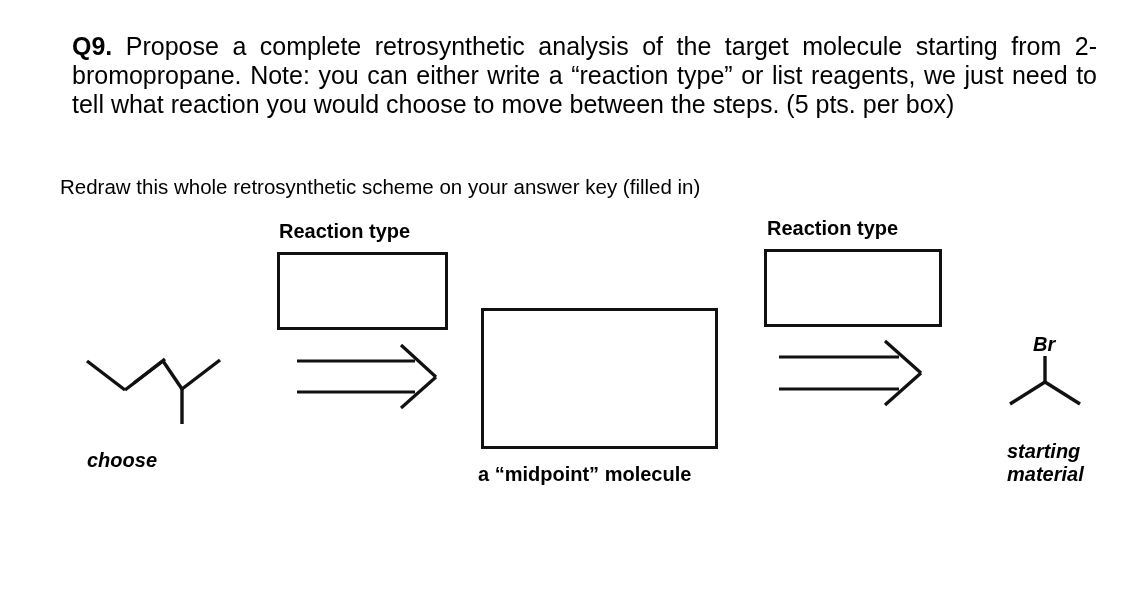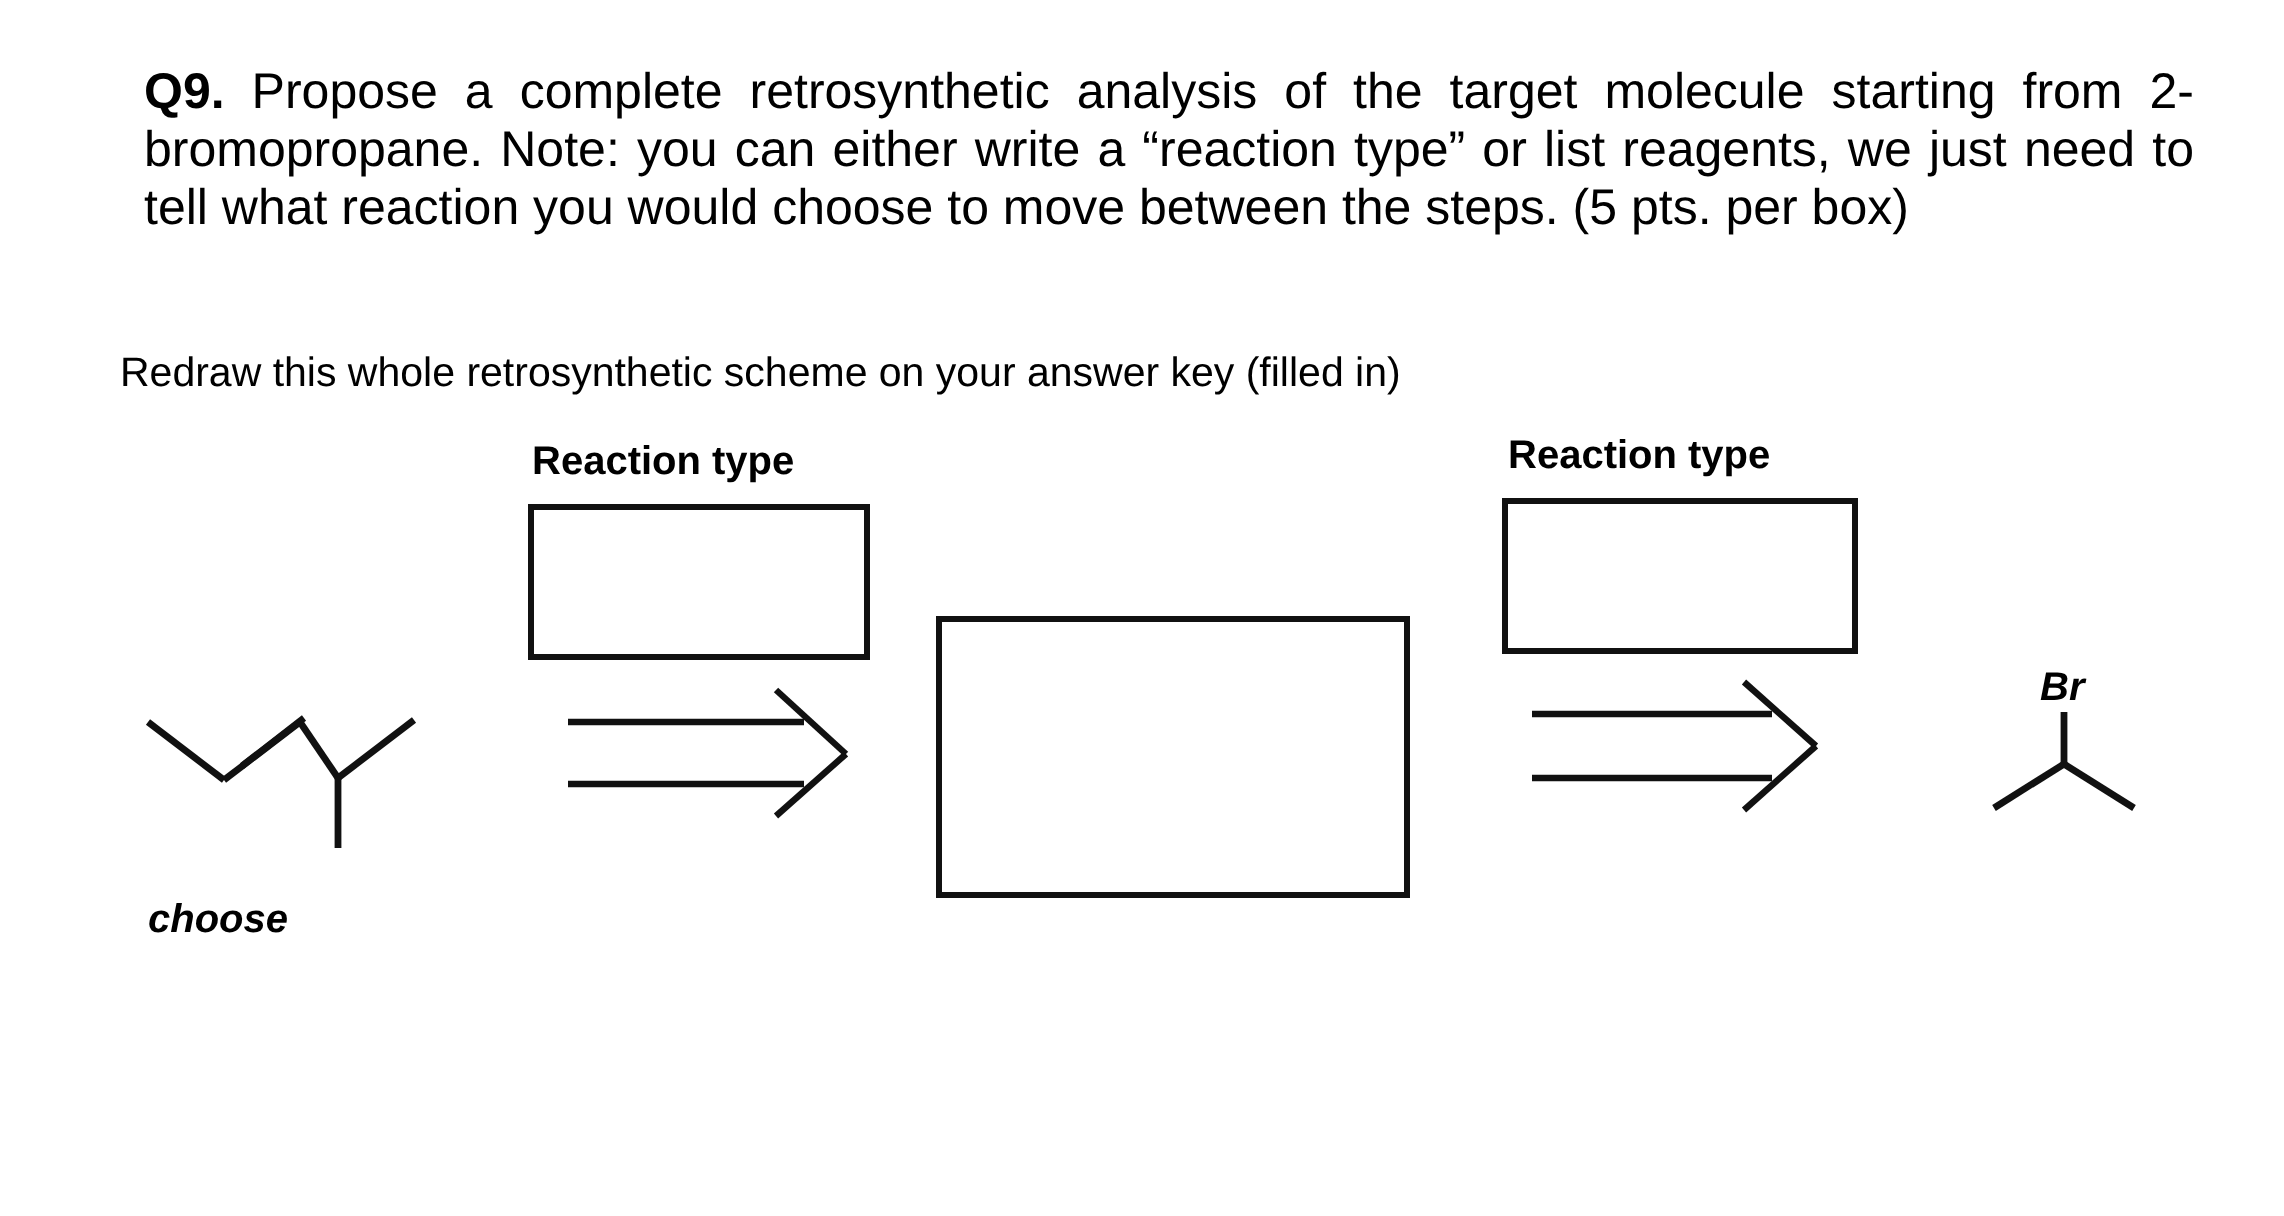--- a/index.html
+++ b/index.html
@@ -35,21 +35,21 @@
     left: 60px;
     top: 172px;
     width: 1000px;
     font-size: 20.5px;
     line-height: 29px;
   }
 
   
   .scheme {
     position: absolute;
-    left: 4px;
+    left: 17px;
     top: 0;
     width: 1038px;
     height: 608px;
   }
 
   .rxn-label {
     position: absolute;
     font-size: 20px;
     font-weight: bold;
     white-space: nowrap;
@@ -126,20 +126,25 @@
 <div class="scheme">
 
   <div class="rxn-label rxn-label-1">Reaction type</div>
   <div class="rxn-label rxn-label-2">Reaction type</div>
 
   <div class="answer-box box-rxn-1"></div>
   <div class="answer-box box-rxn-2"></div>
   <div class="answer-box box-midpoint"></div>
 
   <div class="caption caption-target">choose</div>
+  <div class="caption-plain caption-midpoint">a “midpoint” molecule</div>
+  <div class="caption caption-sm">
+    <div>starting</div>
+    <div>material</div>
+  </div>
 
   <div class="atom-label label-br">Br</div>
 
   <svg class="svg-layer" viewBox="0 0 1142 608" xmlns="http://www.w3.org/2000/svg">
 
     <g>
 
       <path class="bond" d="M 70,361 L 108,390"></path>
 
       <path class="bond" d="M 108,390 L 146,361"></path>

